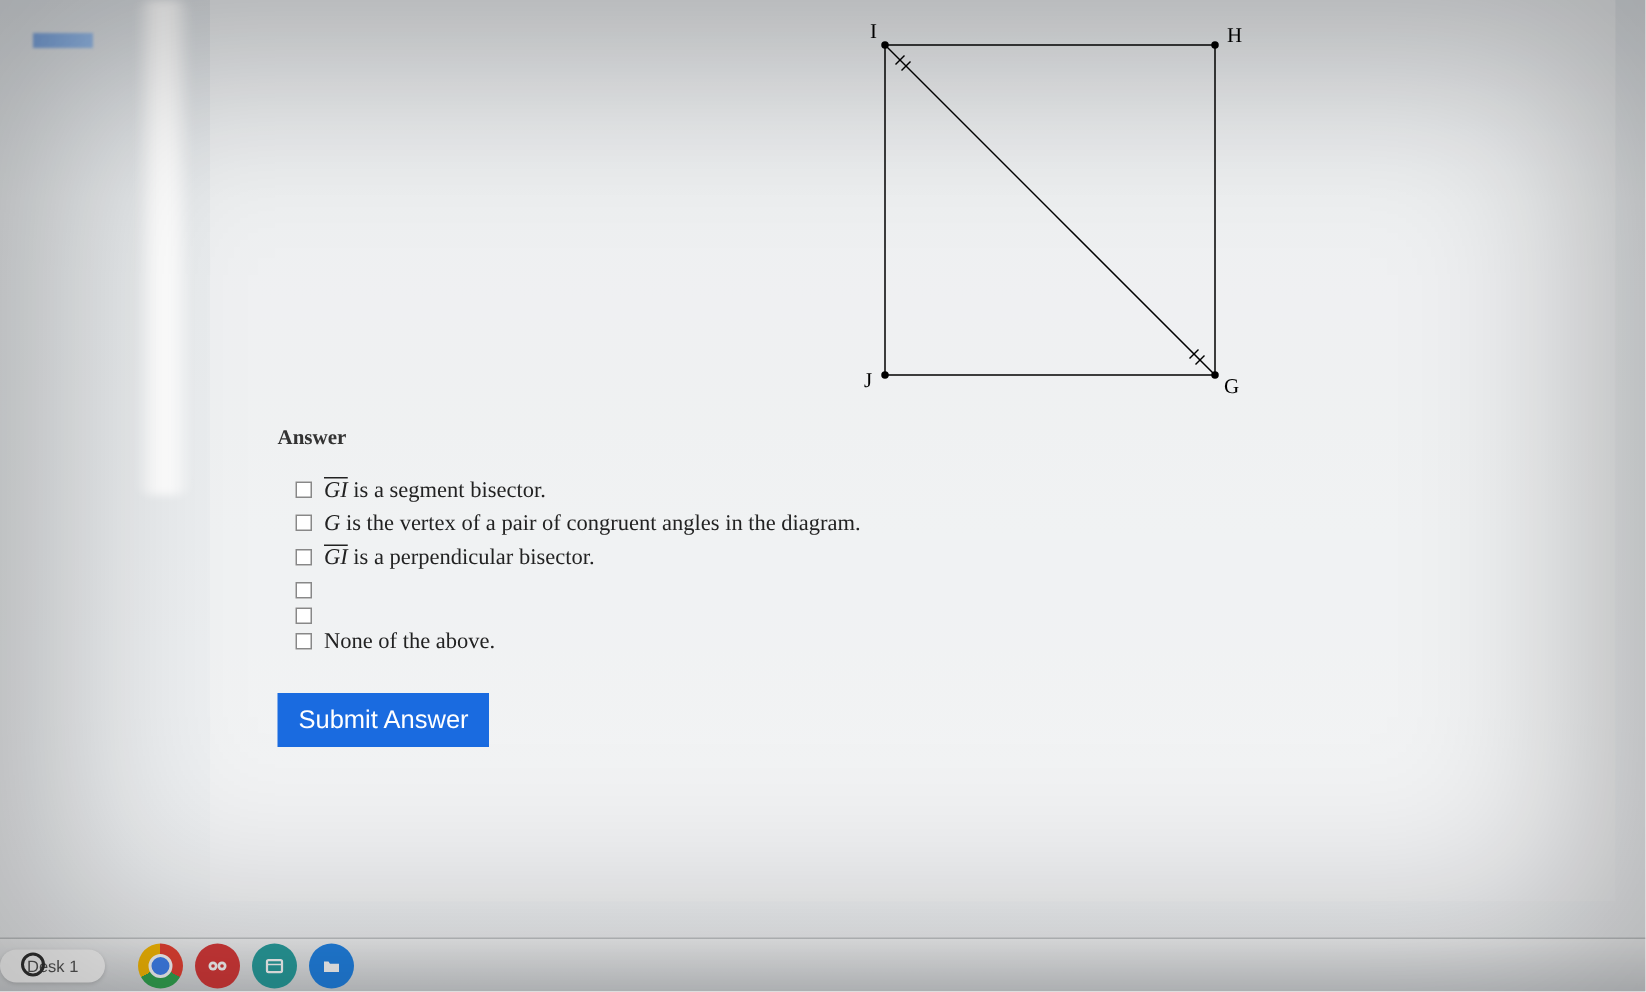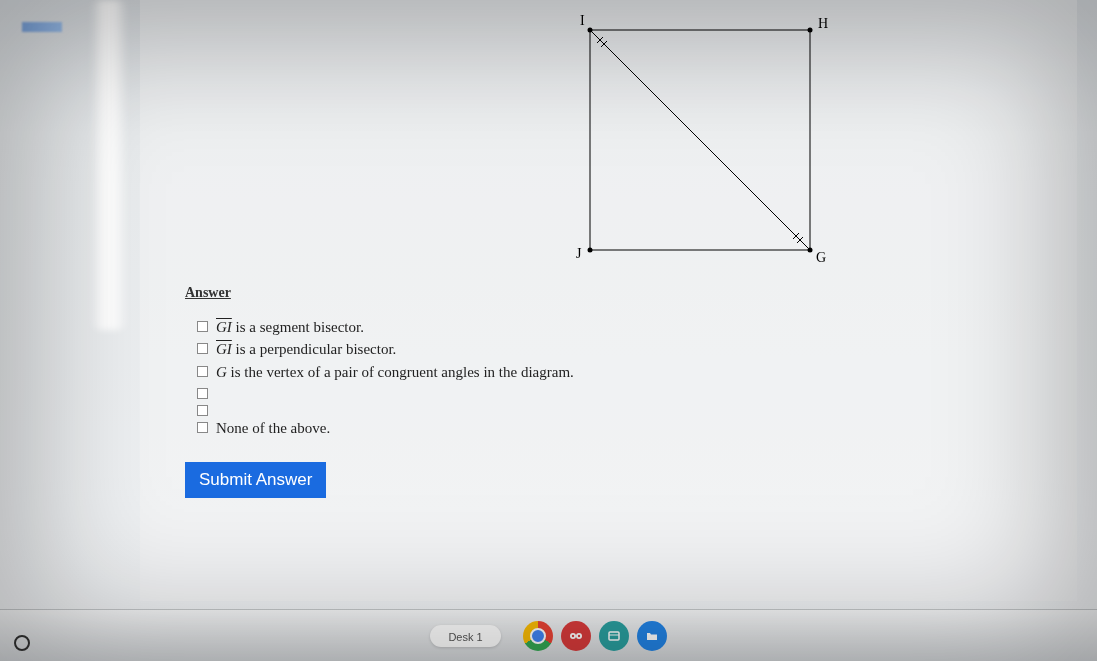--- a/index.html
+++ b/index.html
@@ -54,21 +54,20 @@
       position: absolute;
       left: 45px;
       top: 285px;
       right: 20px;
     }
     .answer-heading {
       font-weight: bold;
       font-size: 14px;
       color: #333;
       margin-bottom: 16px;
-      text-decoration: underline;
     }
     .options {
       margin-left: 12px;
       margin-top: 6px;
     }
     .option-row {
       display: flex;
       align-items: flex-start;
       margin: 2px 0;
       font-size: 15px;
@@ -99,26 +98,26 @@
       padding: 8px 14px;
       font-size: 17px;
       font-family: Arial, sans-serif;
       cursor: pointer;
     }
     .taskbar {
       position: absolute;
       left: 0;
       right: 0;
       bottom: 0;
-      height: 52px;
+      height: 36px;
       background: linear-gradient(to bottom, #f5f6f7, #d4d7da);
       border-top: 1px solid rgba(0,0,0,0.08);
       display: flex;
       align-items: center;
-      justify-content: center;
+      justify-content: flex-start;
       gap: 8px;
     }
     .desk-pill {
       background: #fff;
       border-radius: 16px;
       padding: 6px 18px 4px;
       font-family: Arial, sans-serif;
       font-size: 11px;
       color: #555;
       box-shadow: 0 1px 3px rgba(0,0,0,0.15);
@@ -209,25 +208,25 @@
 
   <div class="answer-section">
     <div class="answer-heading">Answer</div>
     <div class="options">
         <div class="option-row">
           <div class="checkbox"></div>
           <span class="option-text"><span class="overline">GI</span> is a segment bisector.</span>
         </div>
         <div class="option-row">
           <div class="checkbox"></div>
+          <span class="option-text"><span class="var">G</span> is the vertex of a pair of congruent angles in the diagram.</span>
+        </div>
+        <div class="option-row">
+          <div class="checkbox"></div>
           <span class="option-text"><span class="overline">GI</span> is a perpendicular bisector.</span>
-        </div>
-        <div class="option-row">
-          <div class="checkbox"></div>
-          <span class="option-text"><span class="var">G</span> is the vertex of a pair of congruent angles in the diagram.</span>
         </div>
         <div class="option-row">
           <div class="checkbox"></div>
         </div>
         <div class="option-row">
           <div class="checkbox"></div>
         </div>
         <div class="option-row">
           <div class="checkbox"></div>
           <span class="option-text">None of the above.</span>

